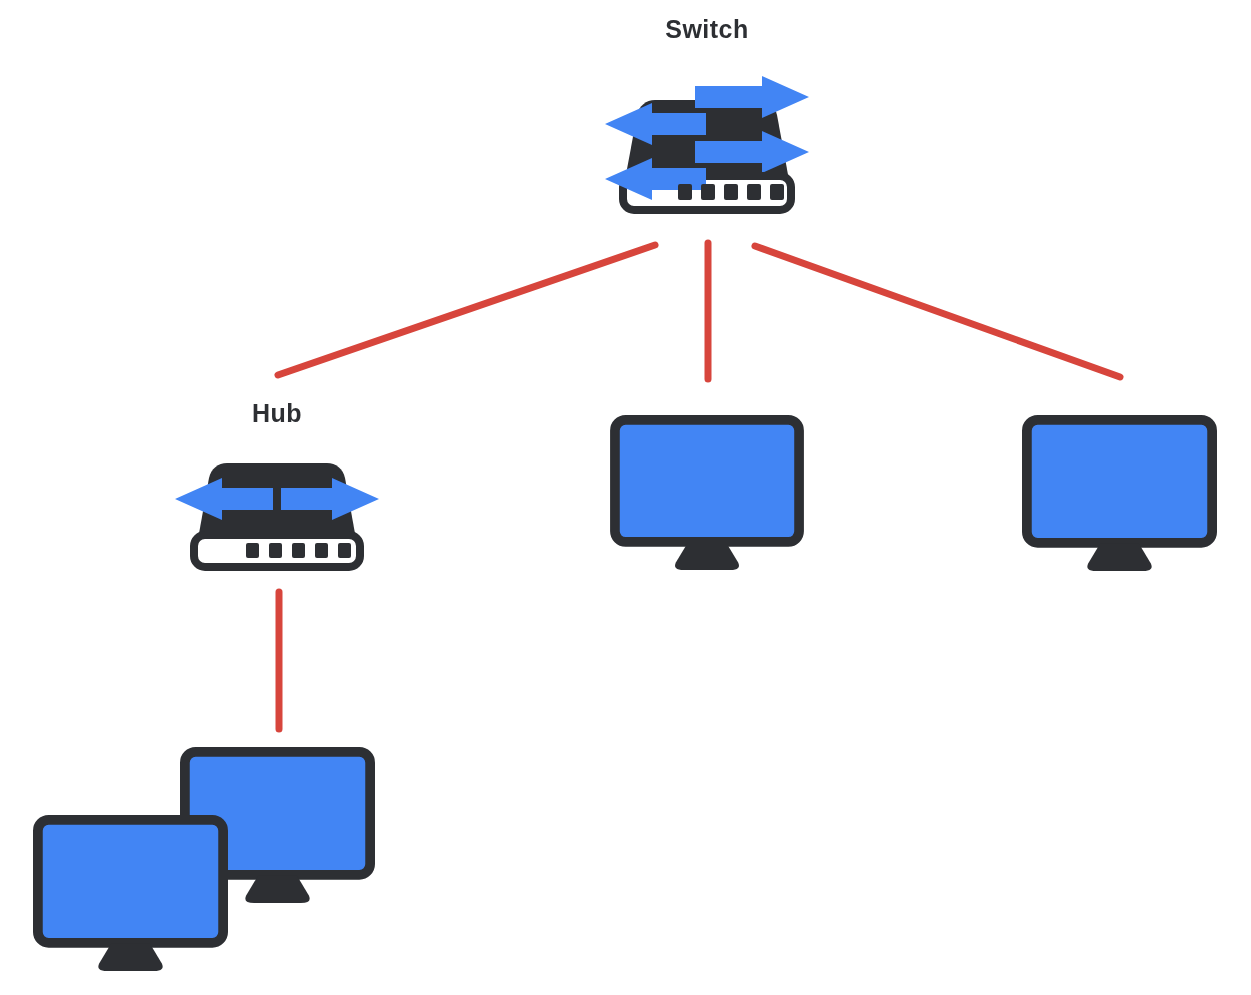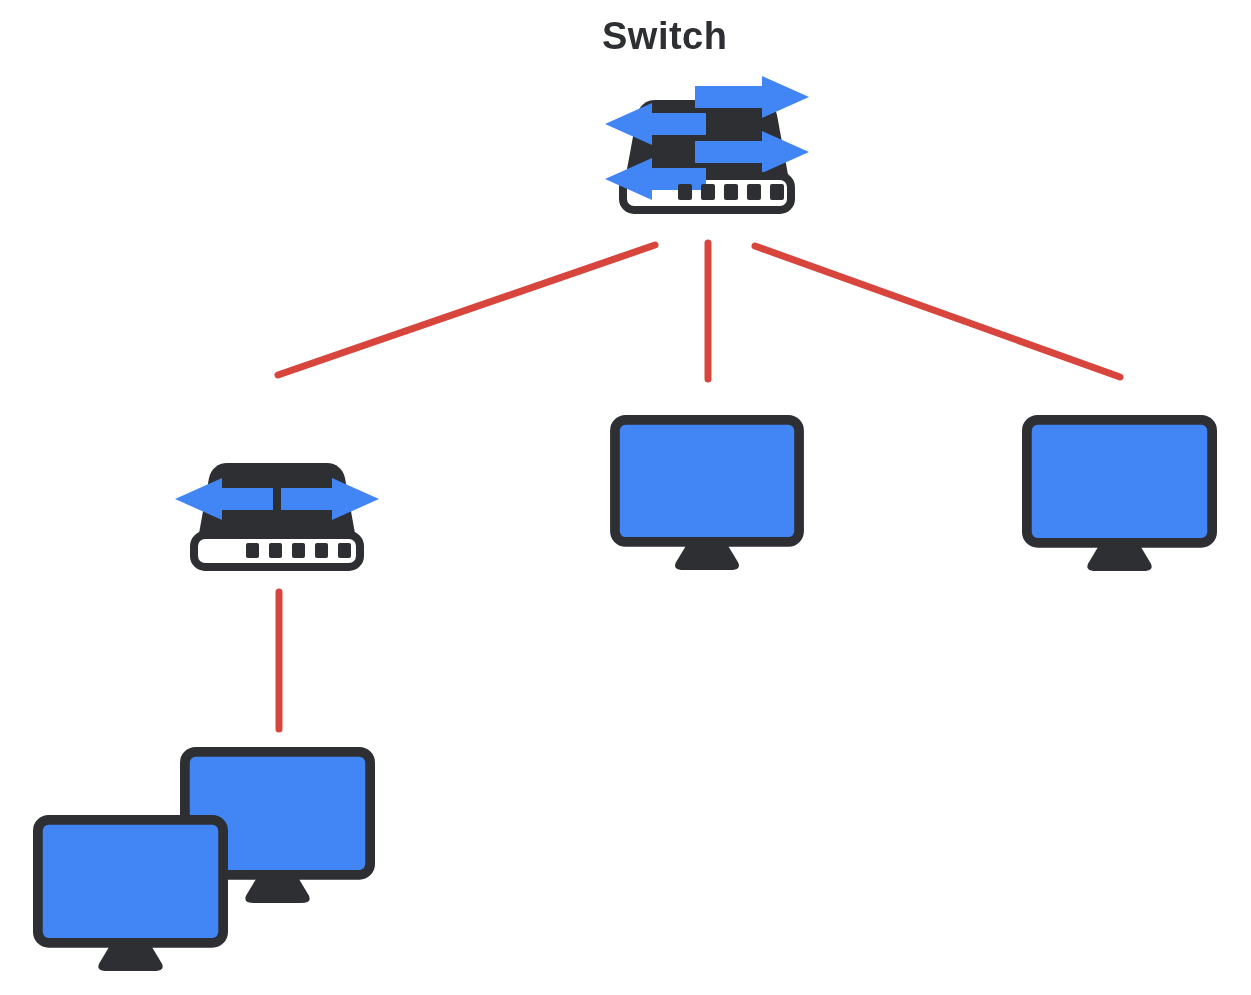--- a/index.html
+++ b/index.html
@@ -15,23 +15,23 @@
     width:1251px;
     height:995px;
     background:var(--white);
     overflow:hidden;
     font-family:"Liberation Sans", sans-serif;
   }
   .wires{position:absolute;left:0;top:0;width:1251px;height:995px;}
   .wires line{stroke:var(--red);stroke-width:7;stroke-linecap:round;}
   .node-label{
     position:absolute;
-    text-align:left;
+    text-align:center;
     font-weight:700;
-    font-size:38px;
+    font-size:25px;
     color:var(--dark);
     letter-spacing:0.5px;
     line-height:1.1;
   }
   .icon{position:absolute;display:block;}
   .fill-dark{fill:var(--dark);}
   .fill-blue{fill:var(--blue);}
   .port-strip{fill:var(--white);stroke:var(--dark);}
   .screen{fill:var(--blue);stroke:var(--dark);}
   .hidden-defs{position:absolute;width:0;height:0;overflow:hidden;}
@@ -68,20 +68,21 @@
     <path class="fill-blue" d="M104 92 H50 V82 L3 103 L50 124 V114 H104 Z"></path>
     <g class="fill-dark">
       <rect x="76" y="108" width="14" height="16" rx="2"></rect>
       <rect x="99" y="108" width="14" height="16" rx="2"></rect>
       <rect x="122" y="108" width="14" height="16" rx="2"></rect>
       <rect x="145" y="108" width="14" height="16" rx="2"></rect>
       <rect x="168" y="108" width="14" height="16" rx="2"></rect>
     </g>
   </svg>
 
+  <div class="node-label" style="left:172px;top:400px;width:210px;">Hub</div>
 
   <svg class="icon" style="left:172px;top:455px;" width="210" height="120" viewBox="0 0 210 120">
     <path class="fill-dark" d="M55 8 C46 8 39 14 37 23 L26 84 L184 84 L173 23 C171 14 164 8 155 8 Z"></path>
     <rect class="port-strip" x="22" y="80" width="166" height="32" rx="11" stroke-width="8"></rect>
     <g class="fill-dark">
       <rect x="74" y="88" width="13" height="15" rx="2"></rect>
       <rect x="97" y="88" width="13" height="15" rx="2"></rect>
       <rect x="120" y="88" width="13" height="15" rx="2"></rect>
       <rect x="143" y="88" width="13" height="15" rx="2"></rect>
       <rect x="166" y="88" width="13" height="15" rx="2"></rect>

